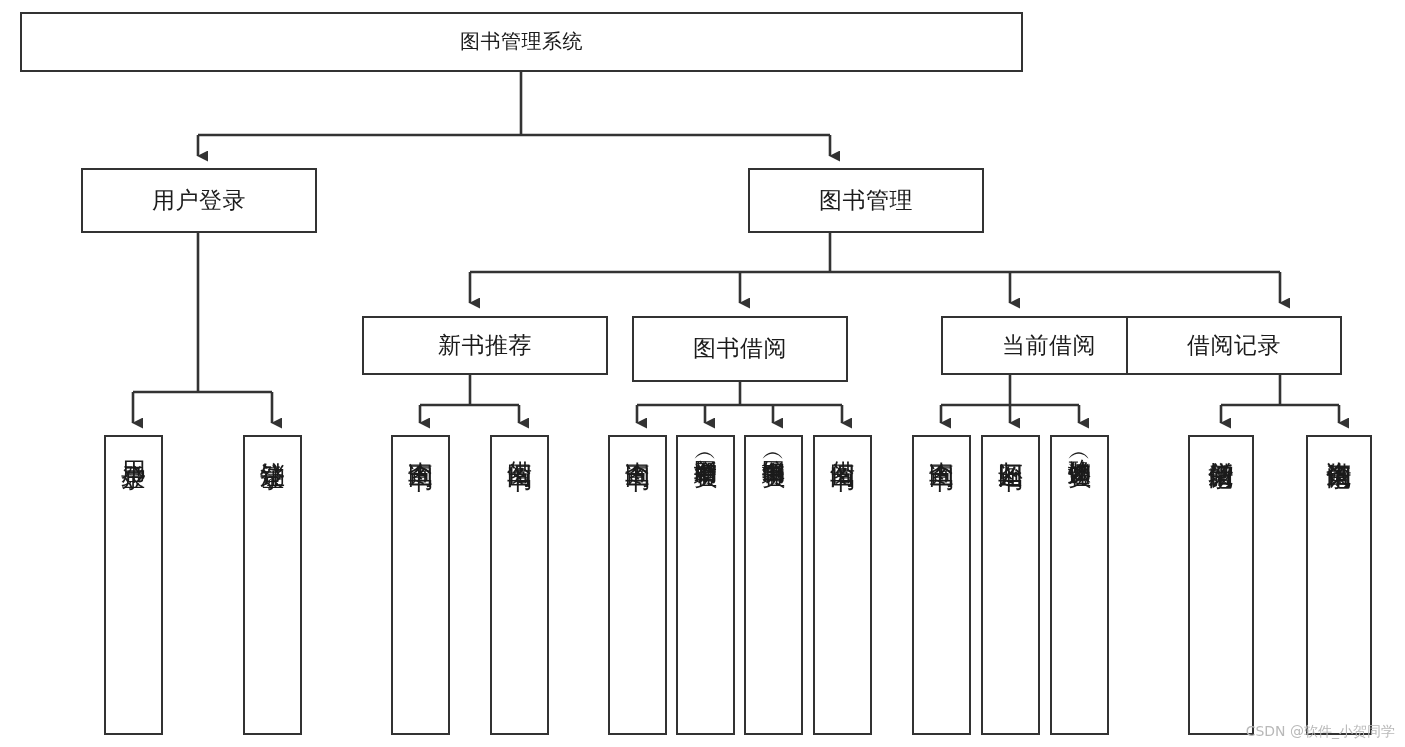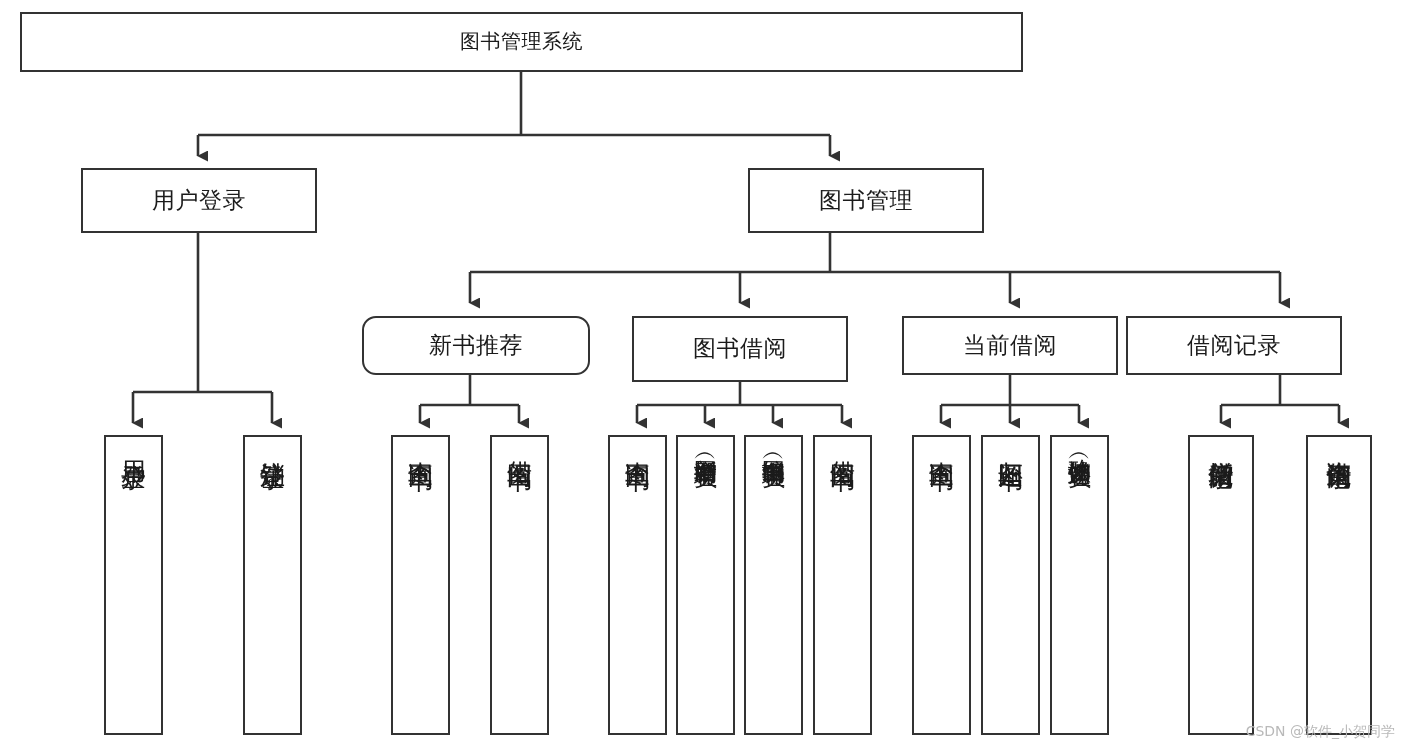--- a/index.html
+++ b/index.html
@@ -146,29 +146,29 @@
   </div>
 
   <div class="node horiz" style="left:81px; top:168px; width:236px; height:65px;">
     <span class="node-label">用户登录</span>
   </div>
 
   <div class="node horiz" style="left:712px; top:168px; width:236px; height:65px;margin-left:36px;">
     <span class="node-label">图书管理</span>
   </div>
 
-  <div class="node horiz" style="left:362px; top:316px; width:228px; height:59px;border-radius:14px;">
+  <div class="node horiz" style="left:362px; top:316px; width:246px; height:59px;">
     <span class="node-label">新书推荐</span>
   </div>
 
   <div class="node horiz" style="left:632px; top:316px; width:216px; height:66px;">
     <span class="node-label">图书借阅</span>
   </div>
 
-  <div class="node horiz" style="left:902px; top:316px; width:216px; height:59px;">
+  <div class="node horiz" style="left:941px; top:316px; width:216px; height:59px;">
     <span class="node-label">当前借阅</span>
   </div>
 
   <div class="node horiz" style="left:1126px; top:316px; width:216px; height:59px;">
     <span class="node-label">借阅记录</span>
   </div>
 
   <div class="node vert" style="left:104px; top:435px; width:59px; height:300px;">
     <span class="node-label">用户登录</span>
   </div>

